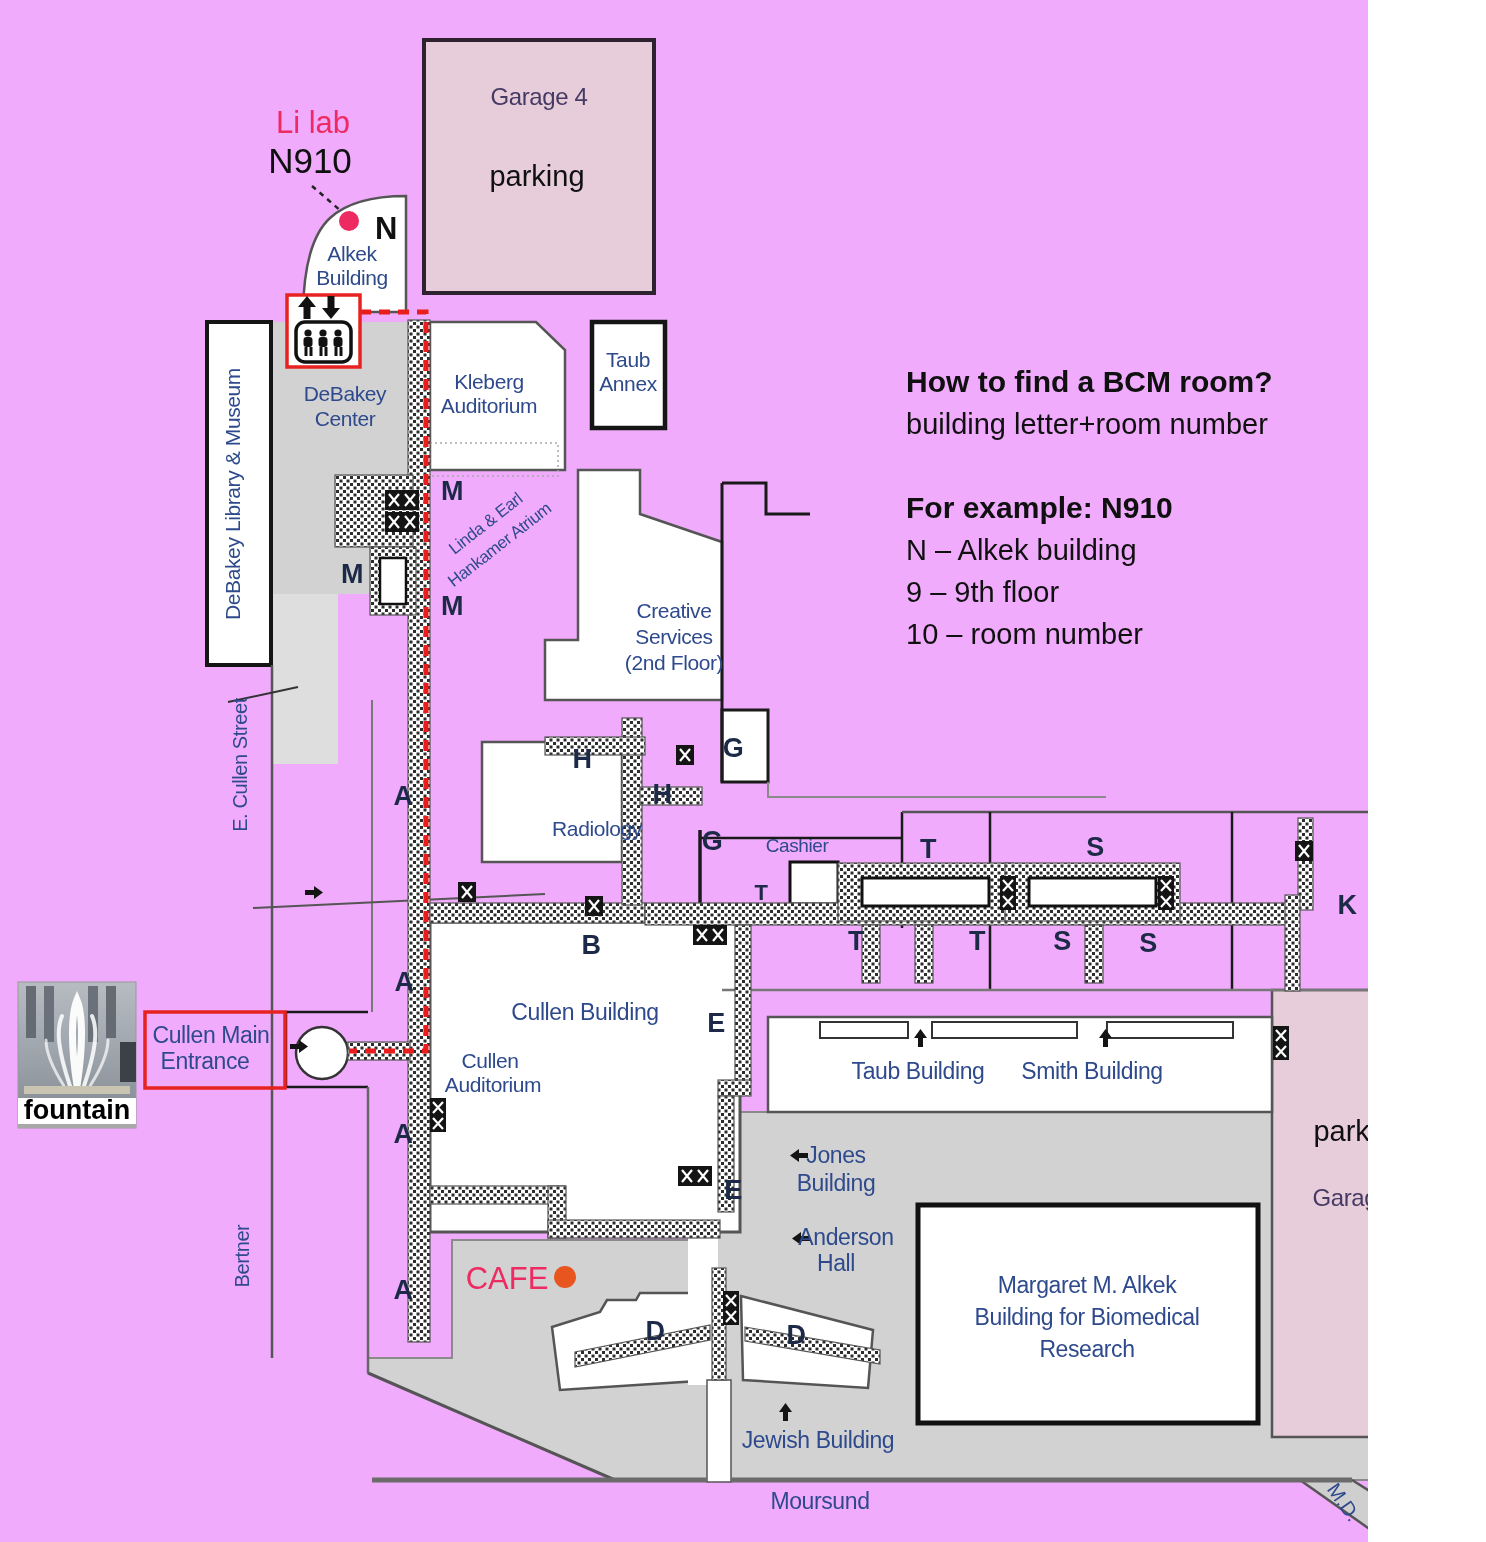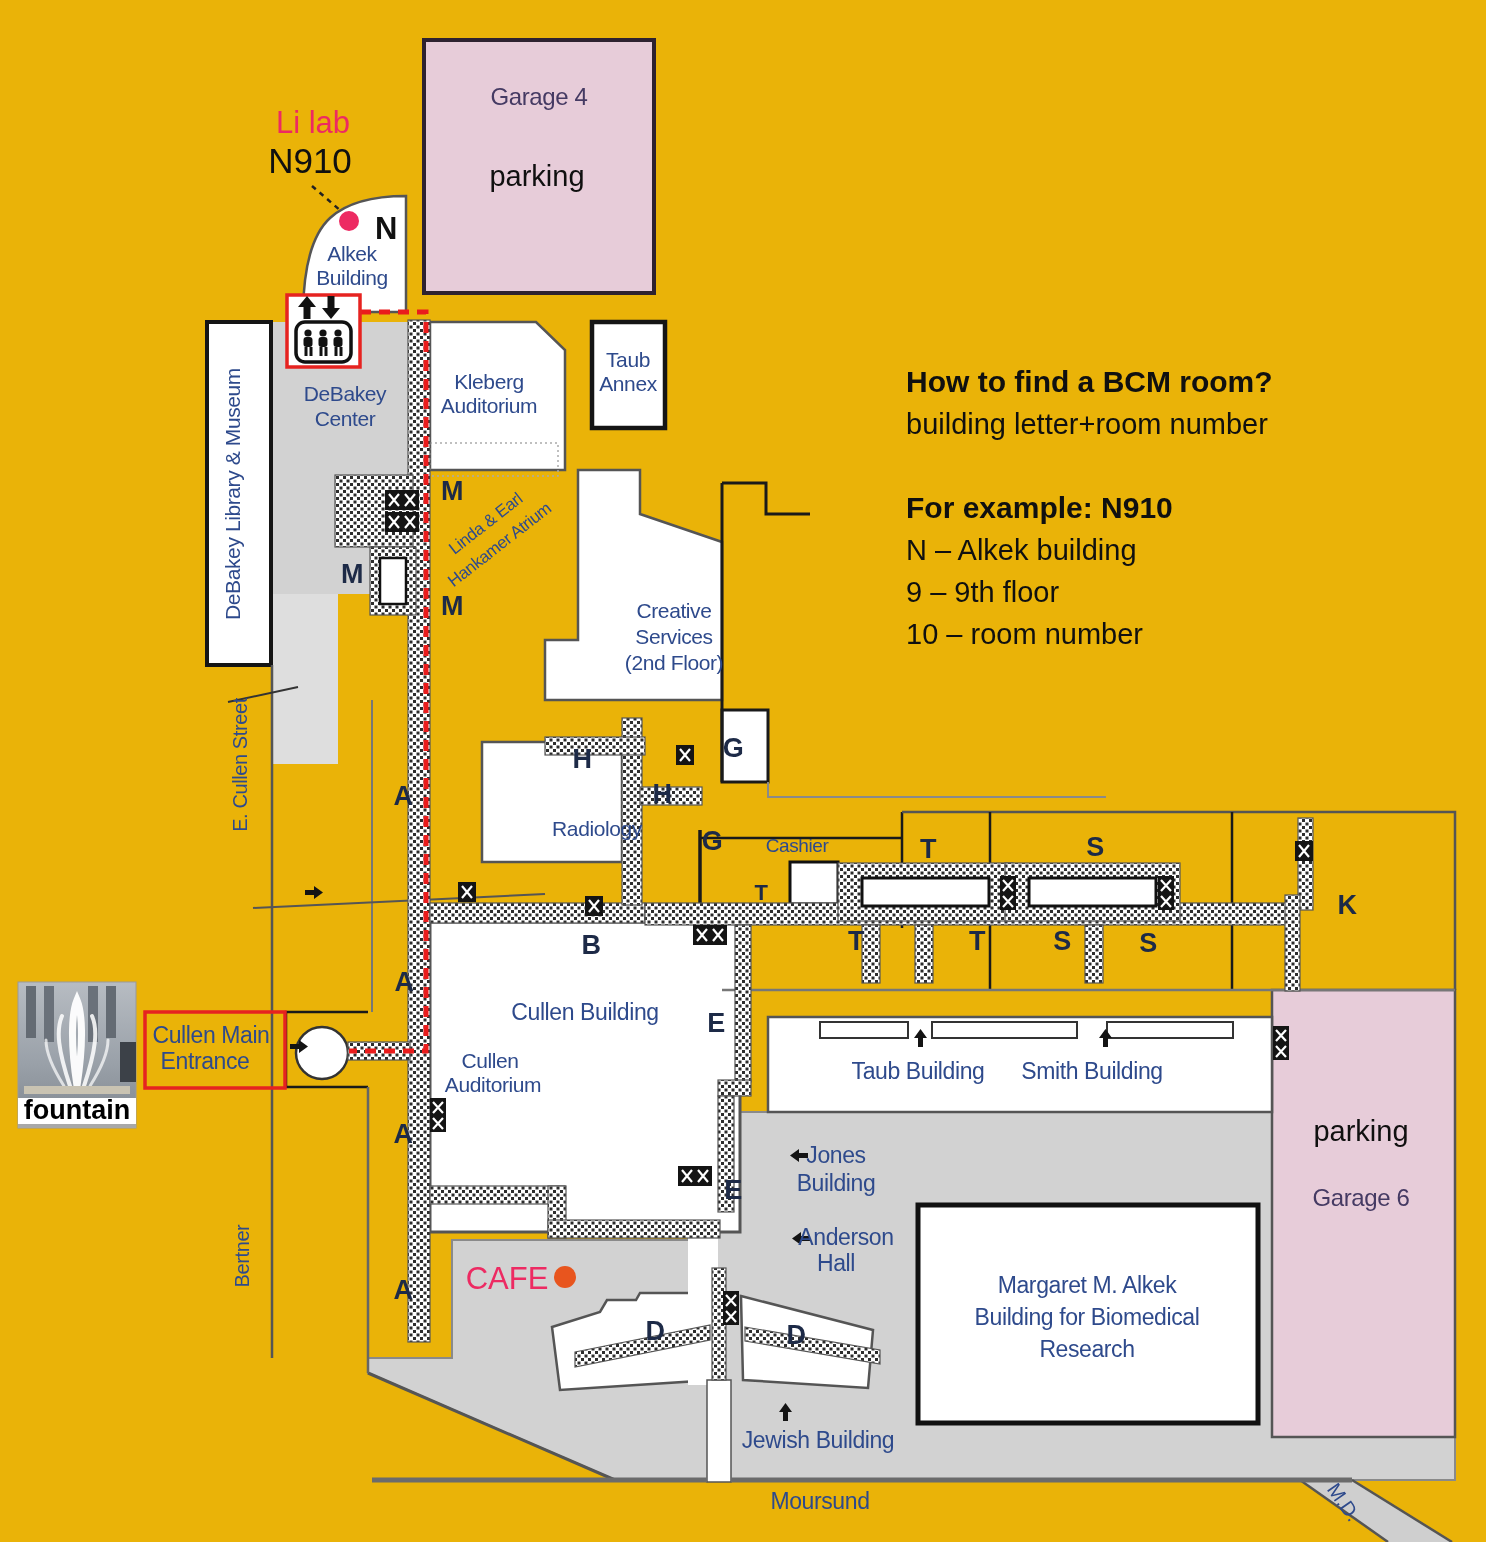--- a/index.html
+++ b/index.html
@@ -1,16 +1,16 @@
 <!DOCTYPE html>
 <html><head>
 <meta charset="utf-8">
 <style>
   html,body{margin:0;padding:0;background:#fff}
-  .stage{position:relative;width:1486px;height:1542px;font-family:"Liberation Sans",sans-serif;background:#eab308;overflow:hidden}
+  .stage{position:relative;width:1368px;height:1542px;font-family:"Liberation Sans",sans-serif;background:#f0abfc;overflow:hidden}
   svg{display:block}
   text{font-family:"Liberation Sans",sans-serif}
   .lbl{letter-spacing:-0.4px}
   .map-sm{font-size:17px;fill:#2e4a8c}
   .map{font-size:19px;fill:#2e4a8c}
   .map-lg{font-size:21px;fill:#2e4a8c}
   .map-xl{font-size:23px;fill:#2e4a8c}
   .letter{font-size:27px;font-weight:bold;fill:#1d2a47}
   .letter-sm{font-size:22px;font-weight:bold;fill:#1d2a47}
   .letter-xl{font-size:31px;font-weight:bold;fill:#111}

